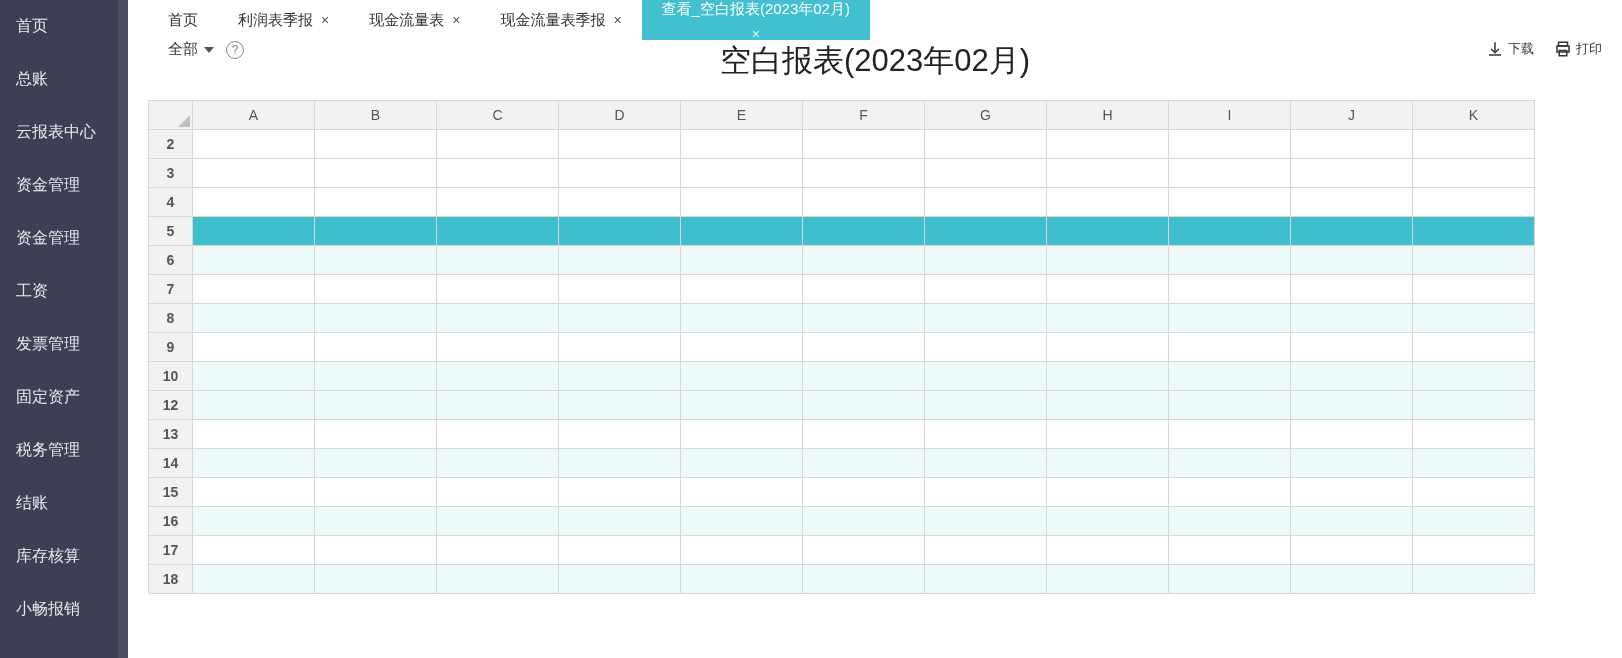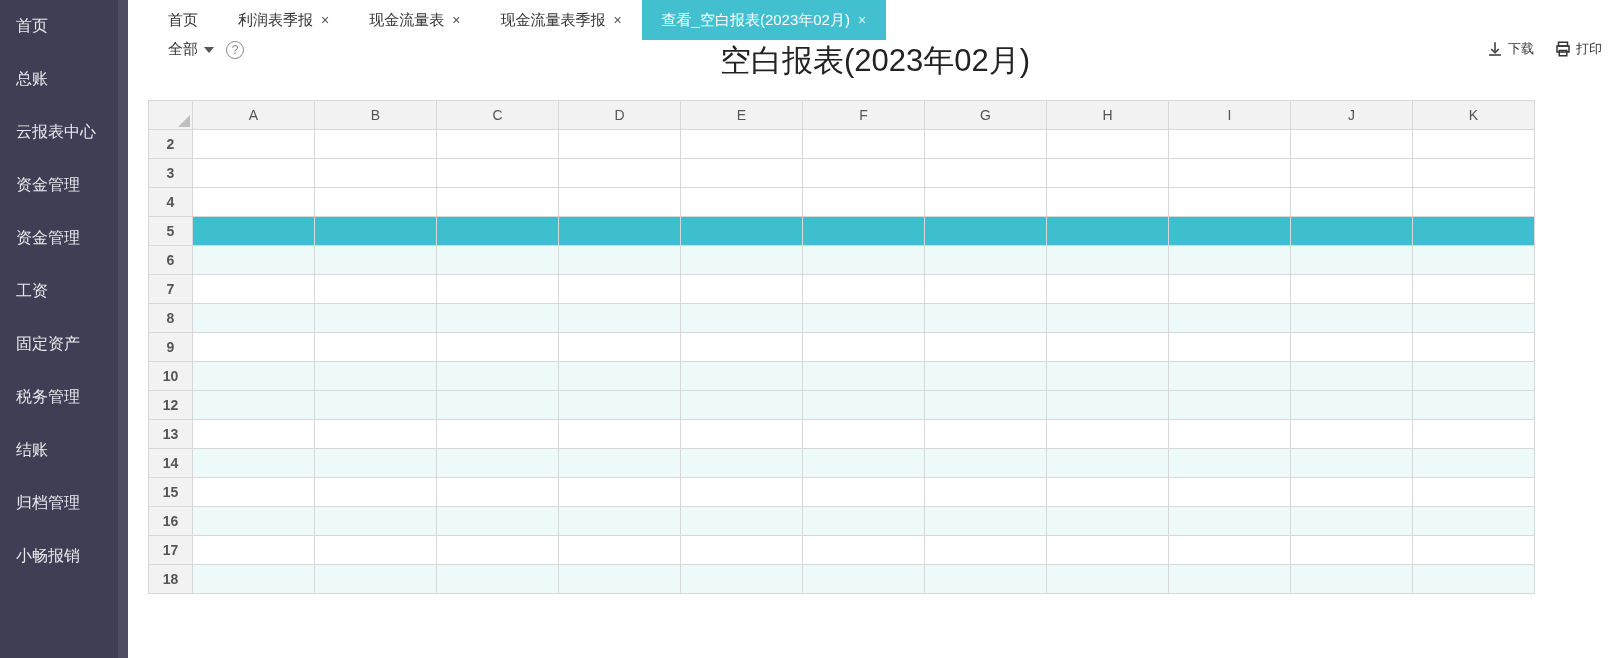--- a/index.html
+++ b/index.html
@@ -48,20 +48,21 @@
     padding: 0 20px;
     font-size: 15px;
     color: #333;
     cursor: pointer;
     gap: 8px;
     white-space: nowrap;
   }
   .tab.active {
     background: #42c0cf;
     color: #fff;
+    flex-direction: column;
   }
   .tab-close {
     font-size: 14px;
     line-height: 1;
     cursor: pointer;
     color: inherit;
     opacity: 0.85;
   }
 
   
@@ -138,24 +139,25 @@
 </head>
 <body>
 
 <div class="sidebar">
   <div class="sidebar-item">首页</div>
   <div class="sidebar-item">总账</div>
   <div class="sidebar-item">云报表中心</div>
   <div class="sidebar-item">资金管理</div>
   <div class="sidebar-item">资金管理</div>
   <div class="sidebar-item">工资</div>
+  <div class="sidebar-item">发票管理</div>
   <div class="sidebar-item">固定资产</div>
   <div class="sidebar-item">税务管理</div>
   <div class="sidebar-item">结账</div>
-  <div class="sidebar-item">归档管理</div>
+  <div class="sidebar-item">库存核算</div>
   <div class="sidebar-item">小畅报销</div>
   <div class="sidebar-scrollbar"></div>
 </div>
 
 <div class="main">
 
   <div class="tab-bar">
     <div class="tab">
       <span>首页</span>
     </div>

